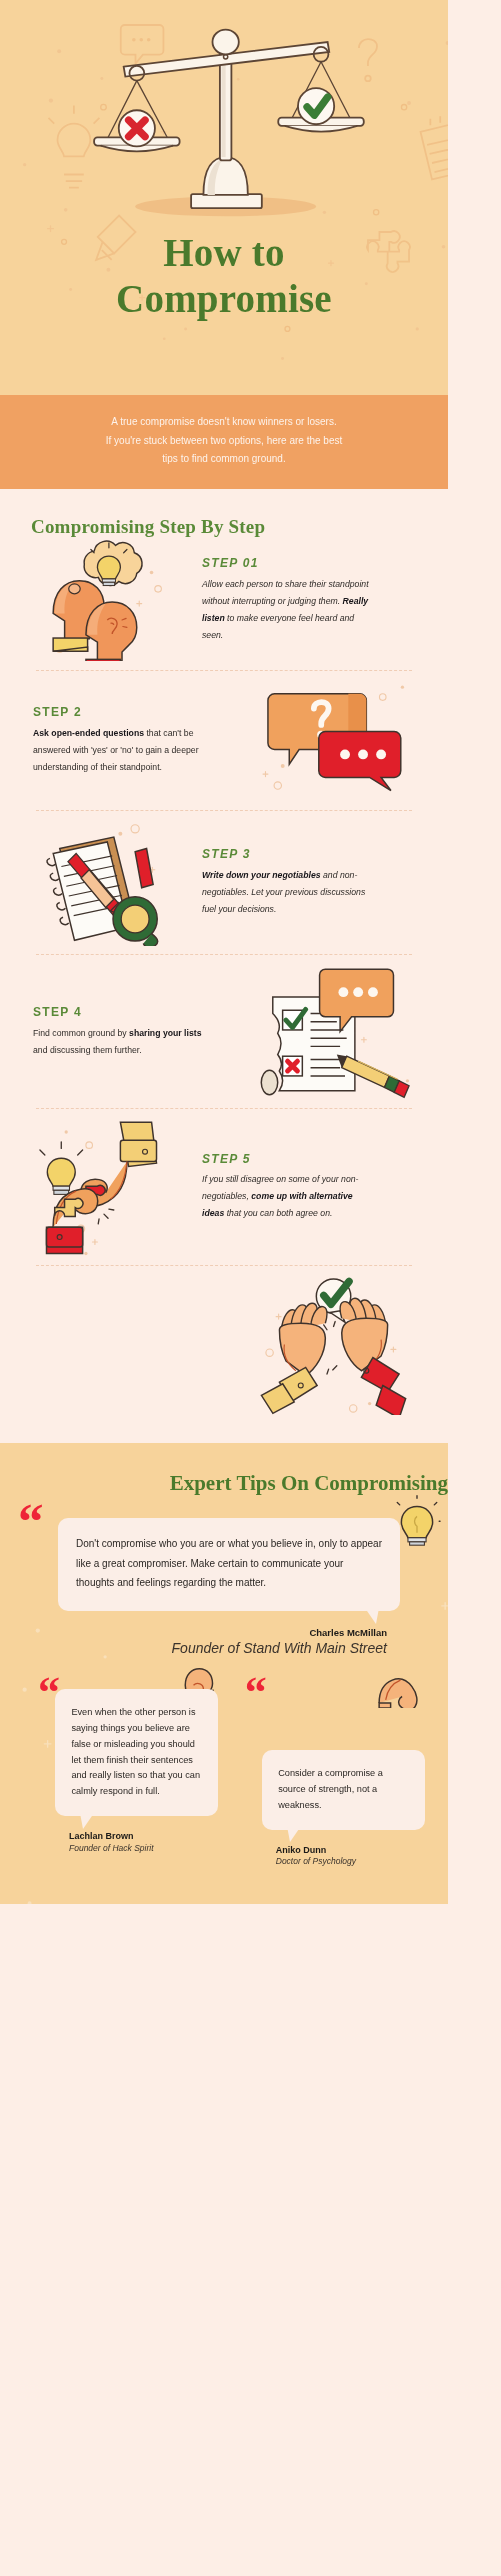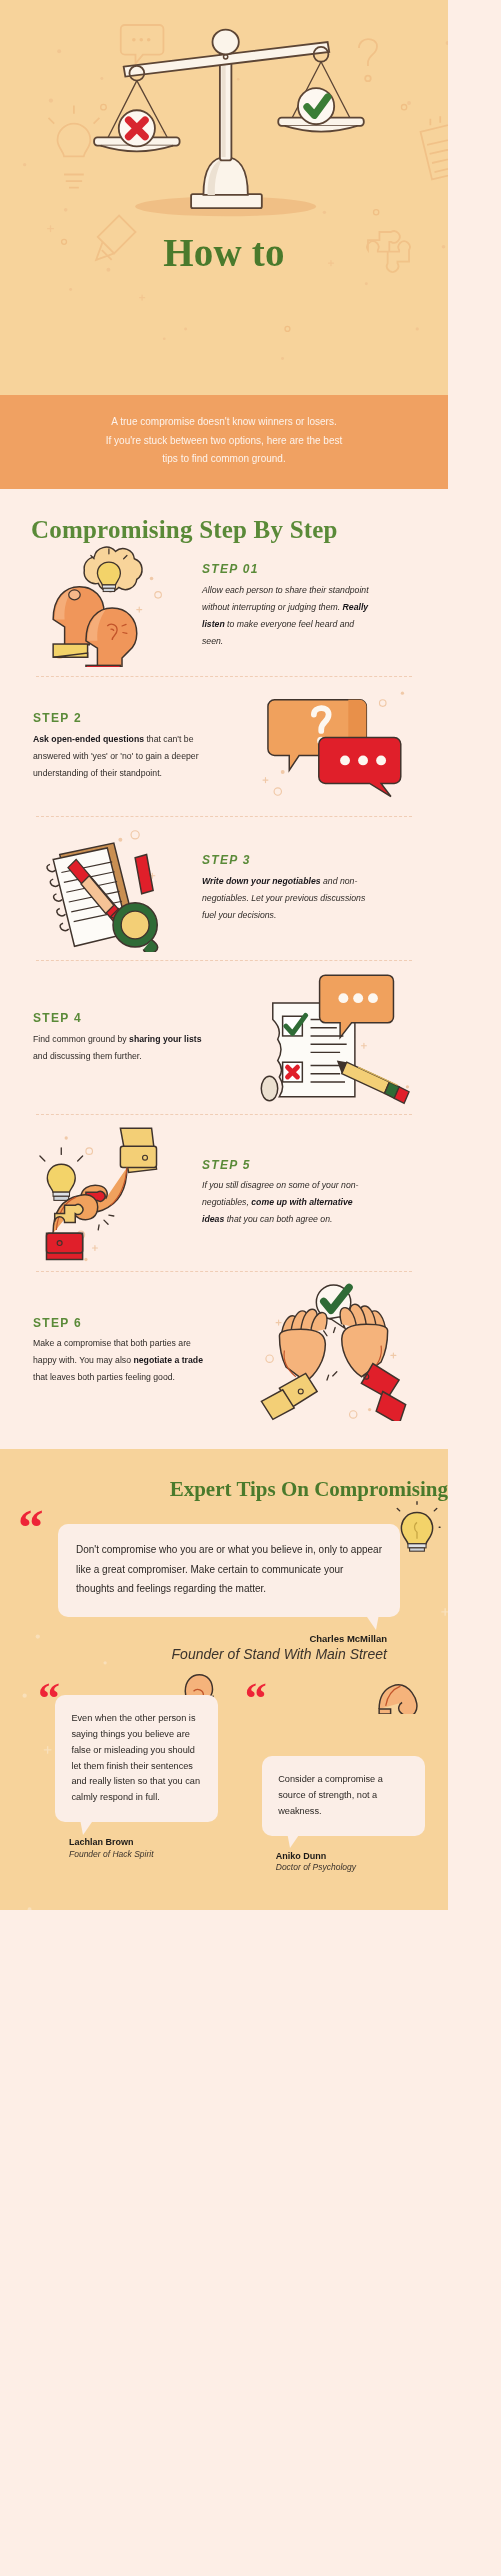--- a/index.html
+++ b/index.html
@@ -46,21 +46,21 @@
     color: #fdf3ec;
     font-size: 10px;
     line-height: 1.85;
   }
 
   
   .steps-section { background: #fdeee6; padding: 21.4px 0 28px; position: relative; }
   .section-heading {
     font-family: "Liberation Serif", serif;
     color: #5a8a38;
-    font-size: 25px;
+    font-size: 19px;
     padding: 6.6px 0 0 31px;
     letter-spacing: 0.2px;
   }
   .step-row {
     display: flex;
     align-items: center;
     padding: 0 28px;
     min-height: 122px;
   }
   .step-row.rtl { flex-direction: row-reverse; }
@@ -261,20 +261,21 @@
         <path d="M254 142 q44 14 88 0" fill="#fbf4ea" stroke="#5c4535" stroke-width="2.2"></path>
         <circle cx="292" cy="118" r="22" fill="#fdf8f1" stroke="#5c4535" stroke-width="2.2"></circle>
         <g>
           <path d="M281 119 l9 10 l16 -22" stroke="#3a7d35" stroke-width="9" fill="none" stroke-linecap="round" stroke-linejoin="round"></path>
         </g>
       </svg>
     </div>
 
     <h1 class="hero-title">
       <span>How to</span><br>
+      <span>Compromise</span>
     </h1>
   </section>
 
   <section class="subtitle-band">
     <div>A true compromise doesn't know winners or losers.</div>
     <div>If you're stuck between two options, here are the best</div>
     <div>tips to find common ground.</div>
   </section>
 
   <section class="steps-section">
@@ -533,24 +534,20 @@
           <path d="M120 58 c-2 -18 -10 -26 -16 -24 c-6 2 -4 14 -2 20" fill="#f5b37b" stroke="#3f332c" stroke-width="1.7"></path>
           <path d="M158 62 c0 -6 -10 -8 -26 -8 c-18 0 -30 4 -30 18 c0 20 12 38 24 46 l24 -18 c6 -12 8 -28 8 -38 z" fill="#f5b37b" stroke="#3f332c" stroke-width="1.8"></path>
           <path d="M150 80 c2 14 -4 24 -14 32" fill="none" stroke="#c2542a" stroke-width="1.4"></path>
           <path d="M126 126 l32 18 l14 -22 l-32 -20 z" fill="#e01f2a" stroke="#3f332c" stroke-width="1.8"></path>
           <path d="M152 136 l28 16 l-8 24 l-28 -16 z" fill="#e01f2a" stroke="#3f332c" stroke-width="1.8"></path>
           <circle cx="132" cy="118" r="3" fill="none" stroke="#3f332c" stroke-width="1.4"></circle>
           <g stroke="#3f332c" stroke-width="1.6" stroke-linecap="round">
             <path d="M84 68 l-4 -6 M92 64 l2 -6 M96 112 l-5 5 M86 116 l-2 6"></path>
           </g>
         </svg>
-      </div>
-      <div class="step-text">
-        <div class="step-label">STEP 6</div>
-        <div class="step-body">Make a compromise that both parties are happy with. You may also <b>negotiate a trade</b> that leaves both parties feeling good.</div>
       </div>
     </div>
   </section>
 
   <section class="tips-section">
     <svg width="501" height="674" viewBox="0 0 610 820" style="position:absolute;left:0;top:0;pointer-events:none">
       <g fill="#f9e0ba">
         <circle cx="46" cy="228" r="2.6"></circle>
           <circle cx="560" cy="212" r="2.4"></circle>
         <circle cx="30" cy="300" r="2.6"></circle>

